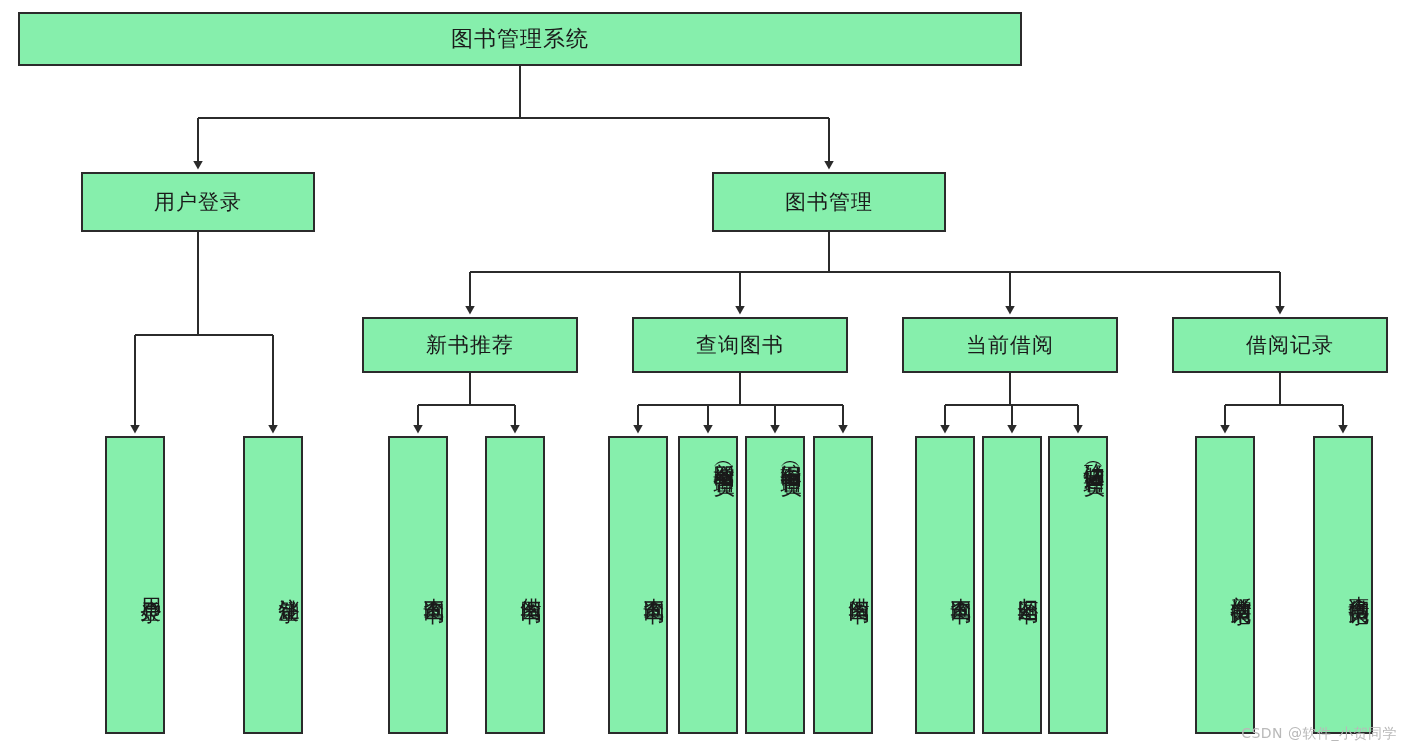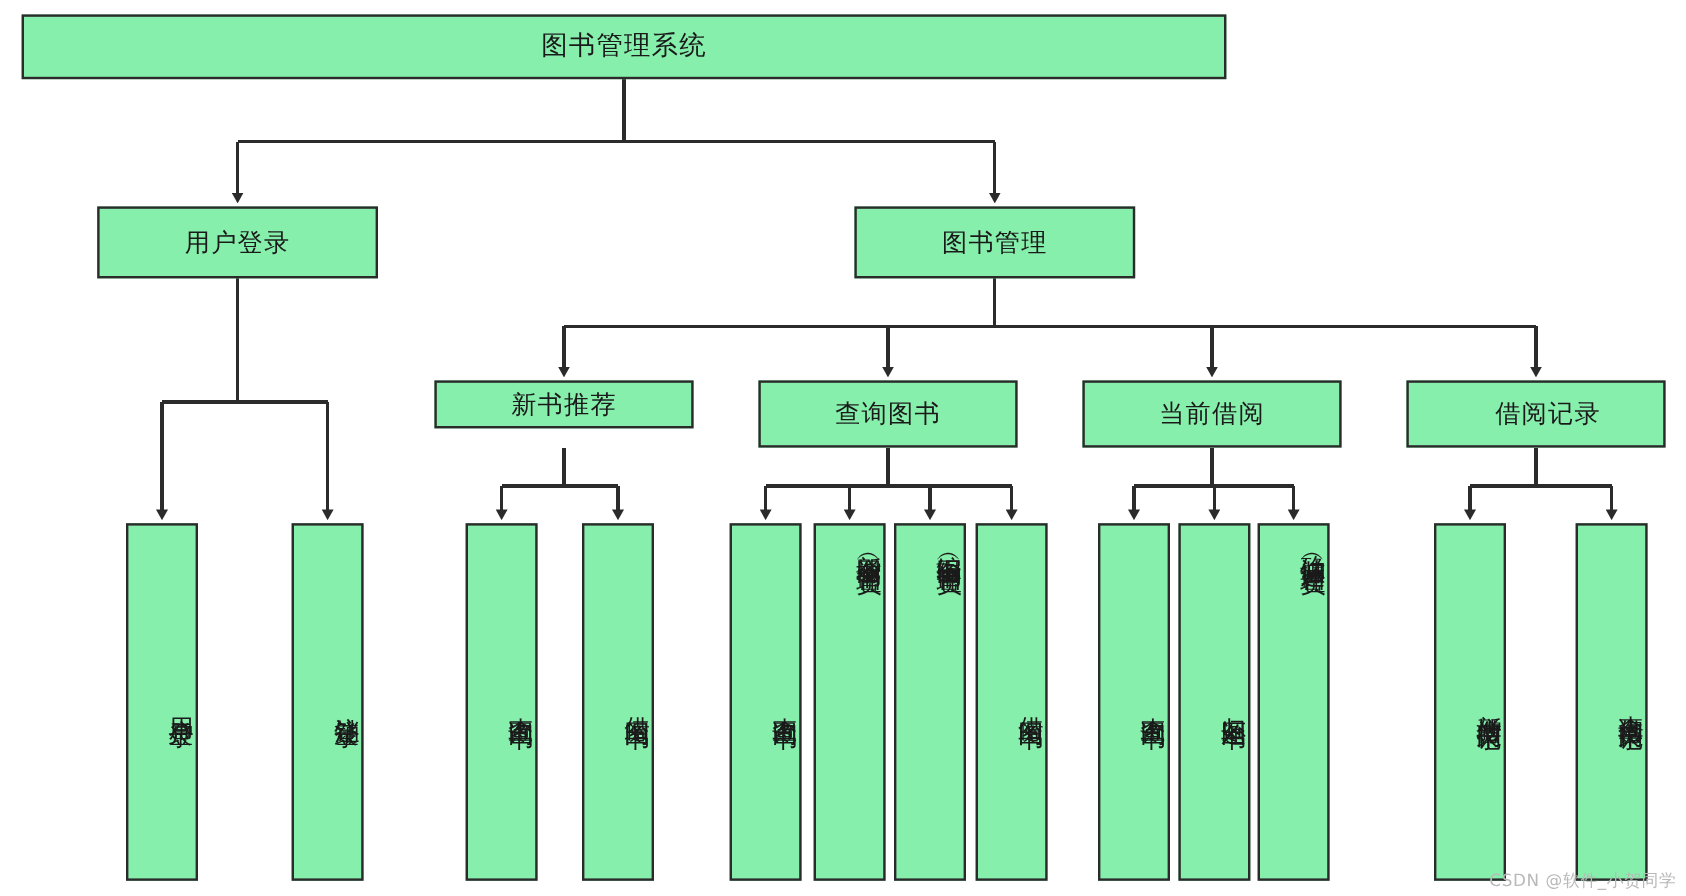--- a/index.html
+++ b/index.html
@@ -130,21 +130,21 @@
     <span>图书管理系统</span>
   </div>
 
   <div class="node horizontal" style="left: 81px; top: 172px; width: 234px; height: 60px;">
     <span>用户登录</span>
   </div>
   <div class="node horizontal" style="left: 712px; top: 172px; width: 234px; height: 60px;">
     <span>图书管理</span>
   </div>
 
-  <div class="node horizontal" style="left: 362px; top: 317px; width: 216px; height: 40px;">
+  <div class="node horizontal" style="left: 362px; top: 317px; width: 216px; height: 56px;">
     <span>新书推荐</span>
   </div>
   <div class="node horizontal" style="left: 632px; top: 317px; width: 216px; height: 56px;">
     <span>查询图书</span>
   </div>
   <div class="node horizontal" style="left: 902px; top: 317px; width: 216px; height: 56px;">
     <span>当前借阅</span>
   </div>
   <div class="node horizontal" style="left: 1172px; top: 317px; width: 216px; height: 56px; padding-left: 20px;">
     <span>借阅记录</span>

